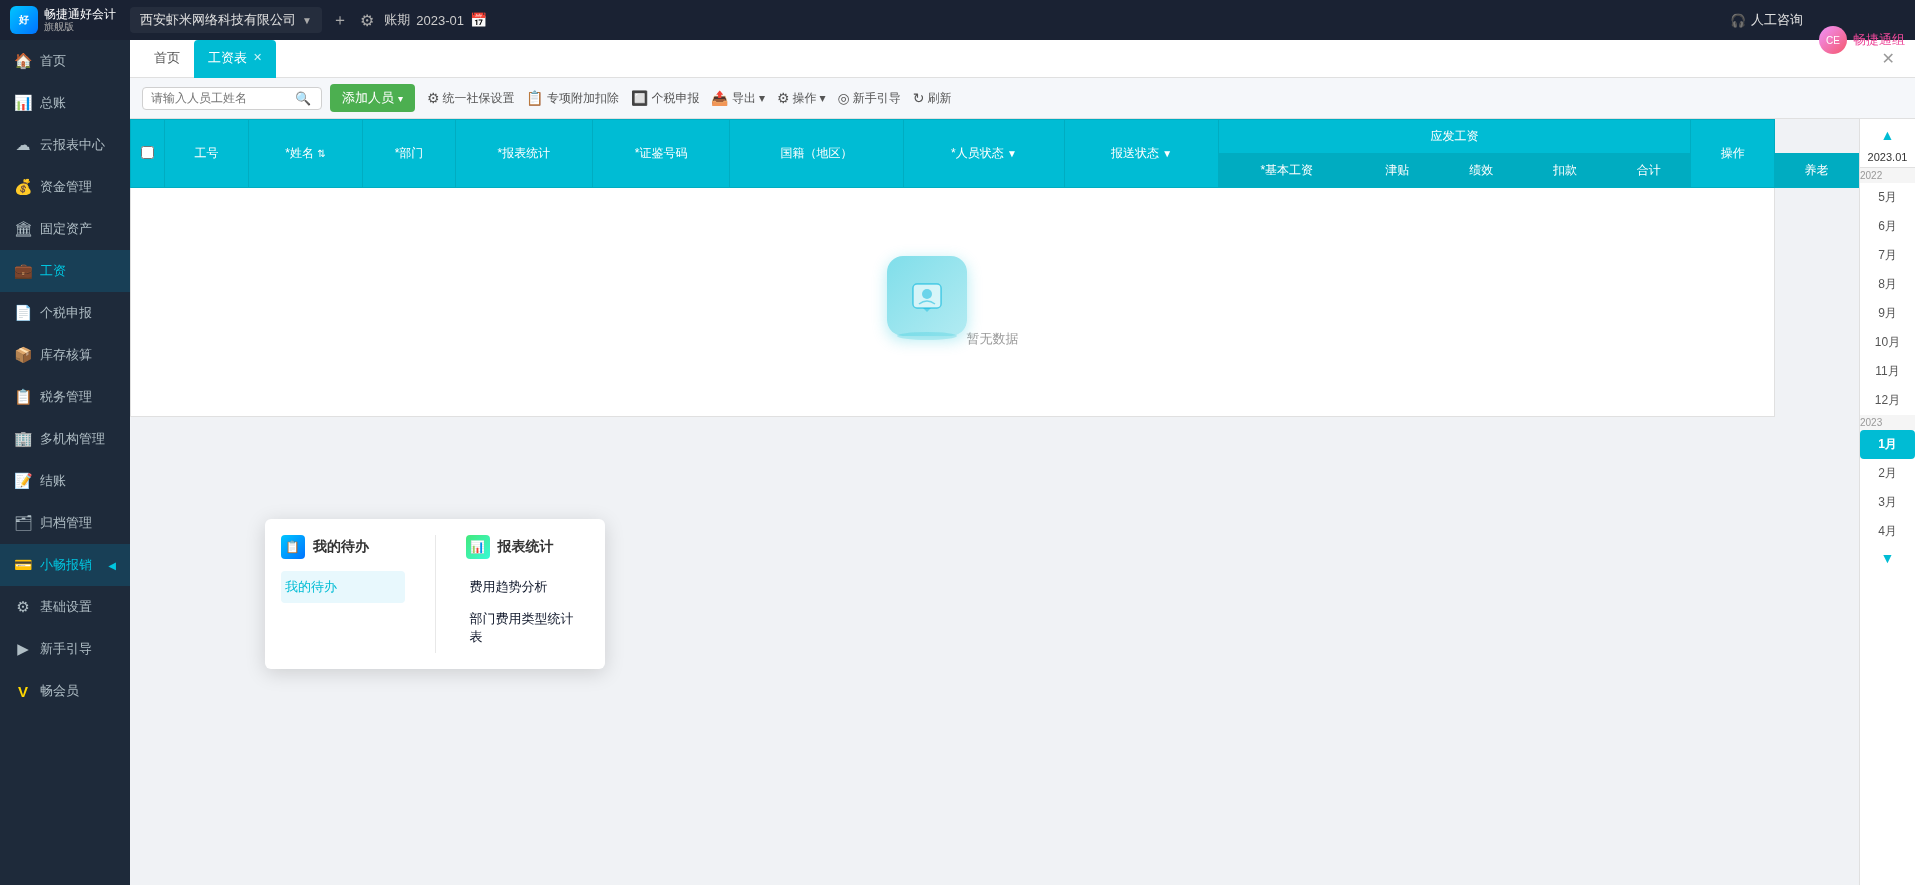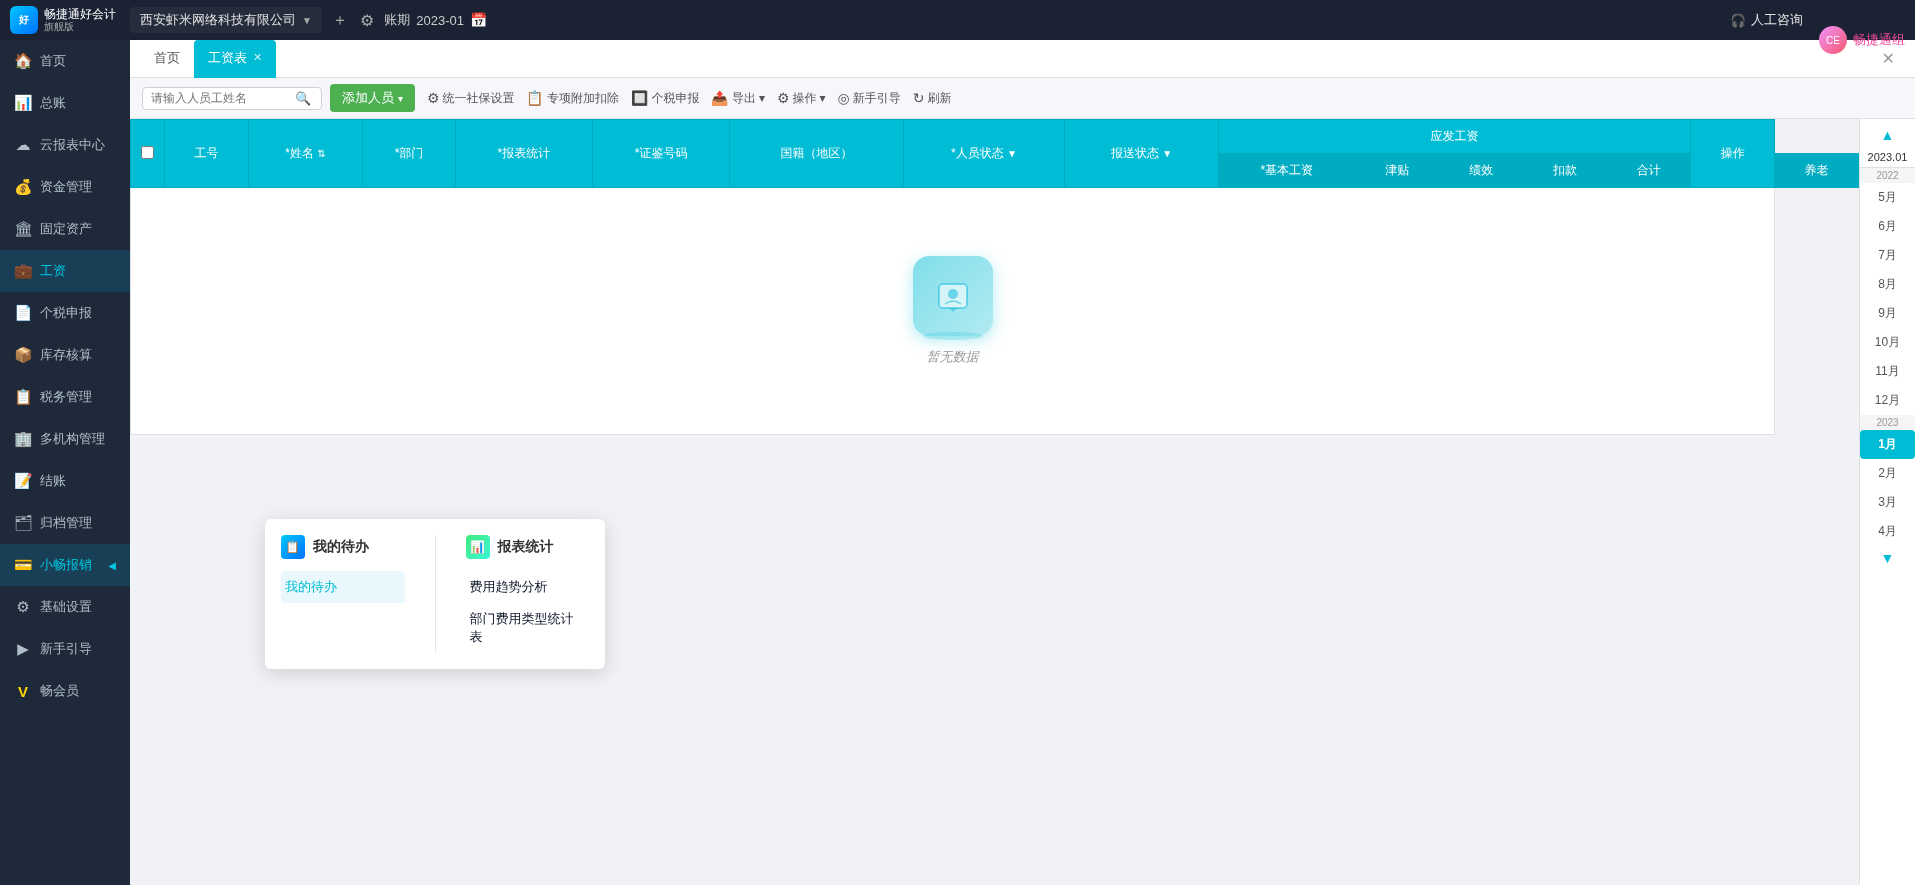--- a/index.html
+++ b/index.html
@@ -174,23 +174,22 @@
     .salary-table th.sub-header {
       background: #00acc1;
     }
     .salary-table td {
       padding: 8px 10px; text-align: center;
       font-size: 12px; border: 1px solid #e0e0e0;
       background: #fff;
     }
     .checkbox-header { width: 30px; }
     .empty-area {
-      display: flex; flex-direction: column; align-items: center; justify-content: center;
+      display: flex; flex-direction: row; align-items: flex-end; justify-content: center;
       padding: 60px 0;
-      font-style: italic;
     }
     .empty-icon {
       width: 80px; height: 80px;
       background: linear-gradient(135deg, #80deea, #b2ebf2);
       border-radius: 16px;
       display: flex; align-items: center; justify-content: center;
       font-size: 36px; color: #fff; margin-bottom: 12px;
       box-shadow: 0 4px 15px rgba(0,188,212,0.3);
       position: relative;
     }
@@ -270,21 +269,21 @@
     .month-item.active {
       background: #00bcd4; color: #fff; border-radius: 4px;
       font-weight: bold;
     }
     .month-nav {
       width: 100%; display: flex; justify-content: center;
       padding: 4px 0; cursor: pointer; color: #00bcd4; font-size: 14px;
     }
     .year-label {
       font-size: 10px; color: #999; padding: 2px 0;
-      background: #f5f5f5; width: 100%; text-align: center;
+      background: #f5f5f5; width: 100%; 
     }
 
     
     .close-tab-btn {
       margin-left: auto;
       background: none; border: none;
       color: #999; cursor: pointer; font-size: 16px;
       padding: 0 10px;
     }
   </style>

